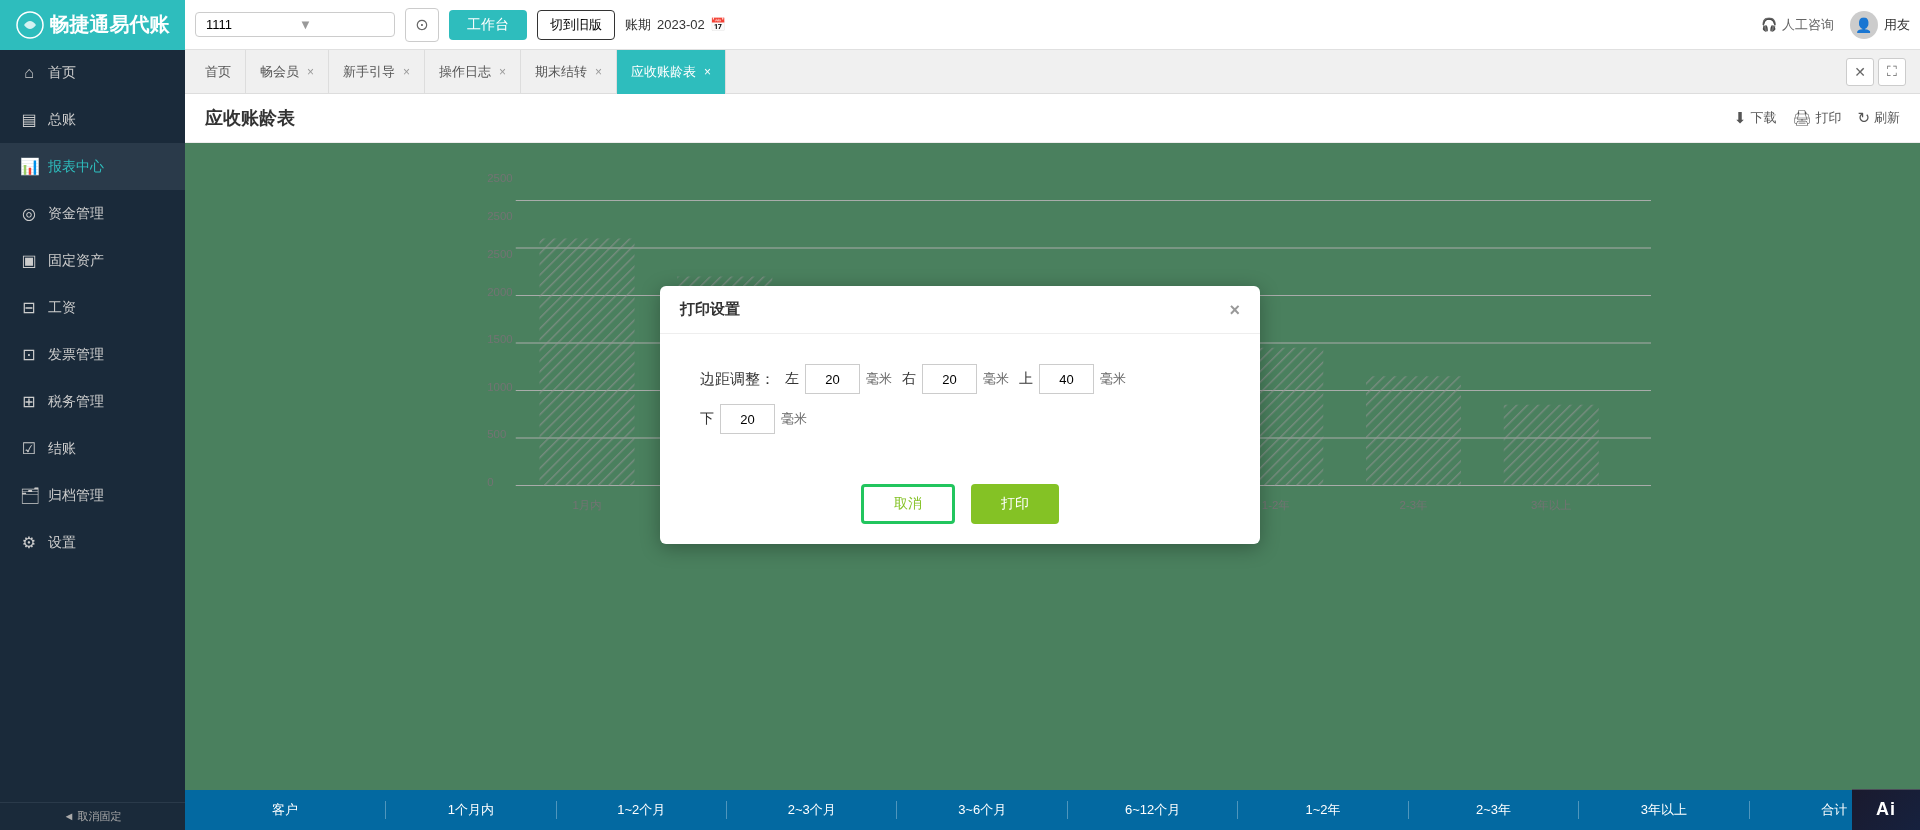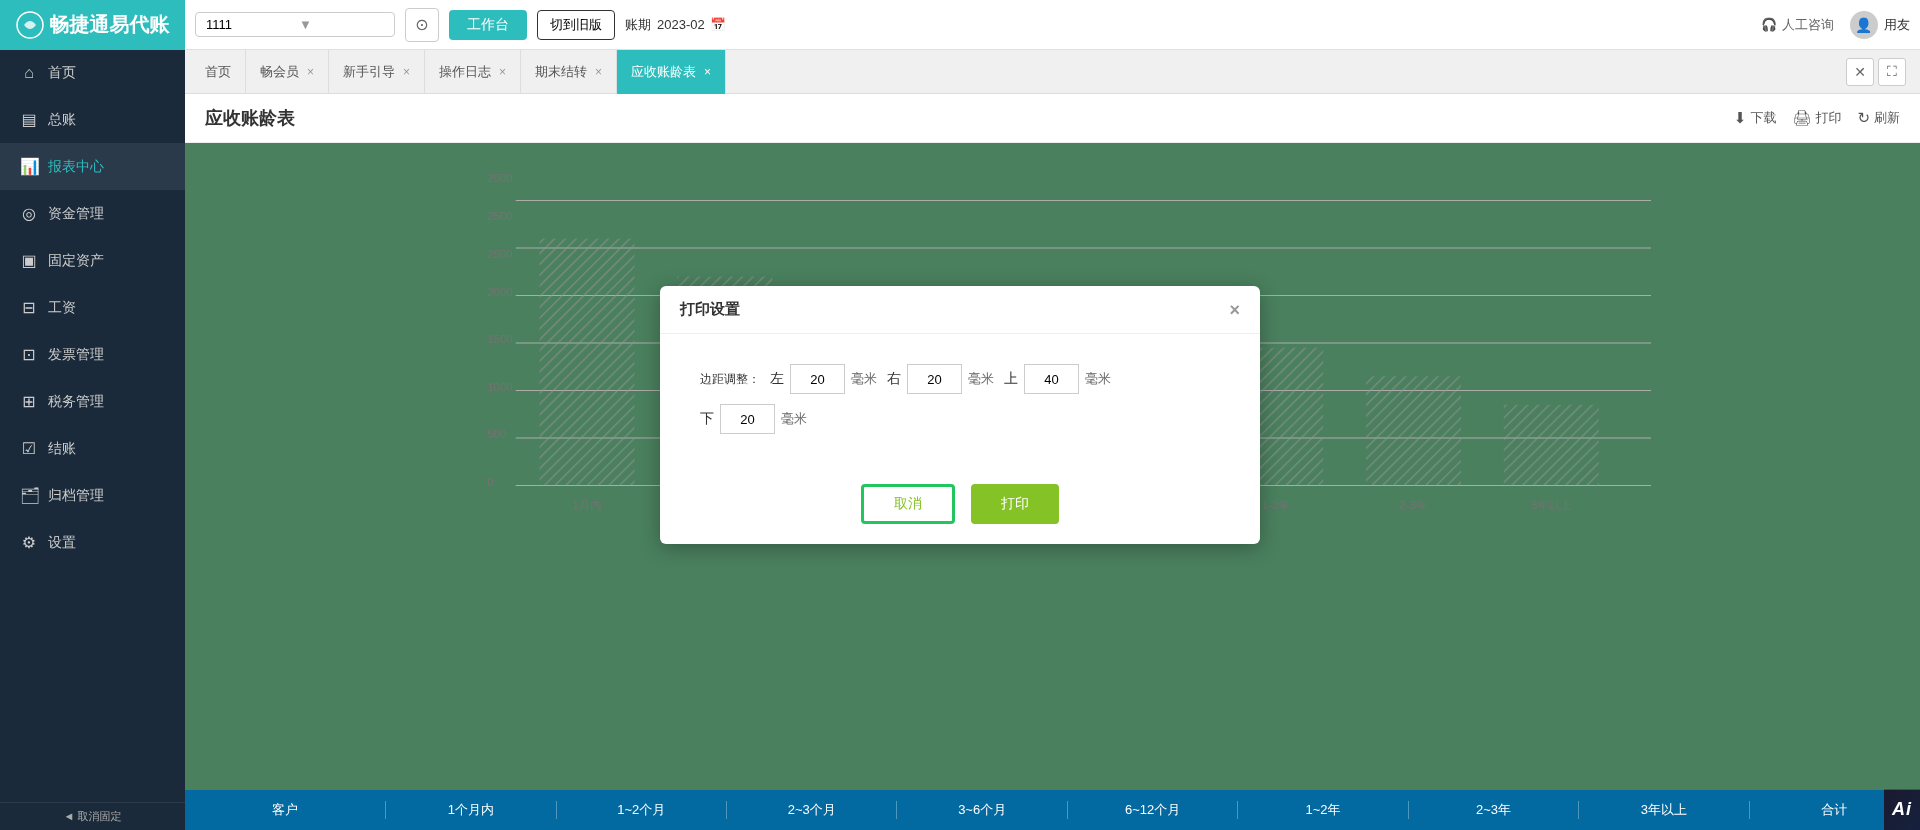--- a/index.html
+++ b/index.html
@@ -317,21 +317,21 @@
       padding: 30px 40px;
     }
     .margin-settings {
       display: flex;
       align-items: center;
       gap: 10px;
       font-size: 14px;
       color: #333;
       flex-wrap: wrap;
     }
-    .margin-label { font-size: 12px; font-family: Liberation Mono, monospace; }
+    .margin-label { font-size: 15px; font-family: Liberation Mono, monospace; }
     .margin-group {
       display: flex;
       align-items: center;
       gap: 6px;
     }
     .margin-input {
       width: 55px;
       height: 30px;
       border: 1px solid #ccc;
       border-radius: 0;
@@ -385,23 +385,22 @@
       flex: 1.2;
     }
 
     
     .ai-badge {
       position: fixed;
       bottom: 0;
       right: 0;
       background: linear-gradient(135deg, #1a1a2e, #16213e);
       color: #fff;
-      padding: 10px 8px;
+      padding: 10px 24px;
       font-size: 18px;
-      font-style: italic;
       font-weight: bold;
       letter-spacing: 1px;
     }
   </style>
 </head>
 <body>
 
 <div class="top-header">
   <div class="logo-area">
     <svg class="logo-icon" viewBox="0 0 28 28">

